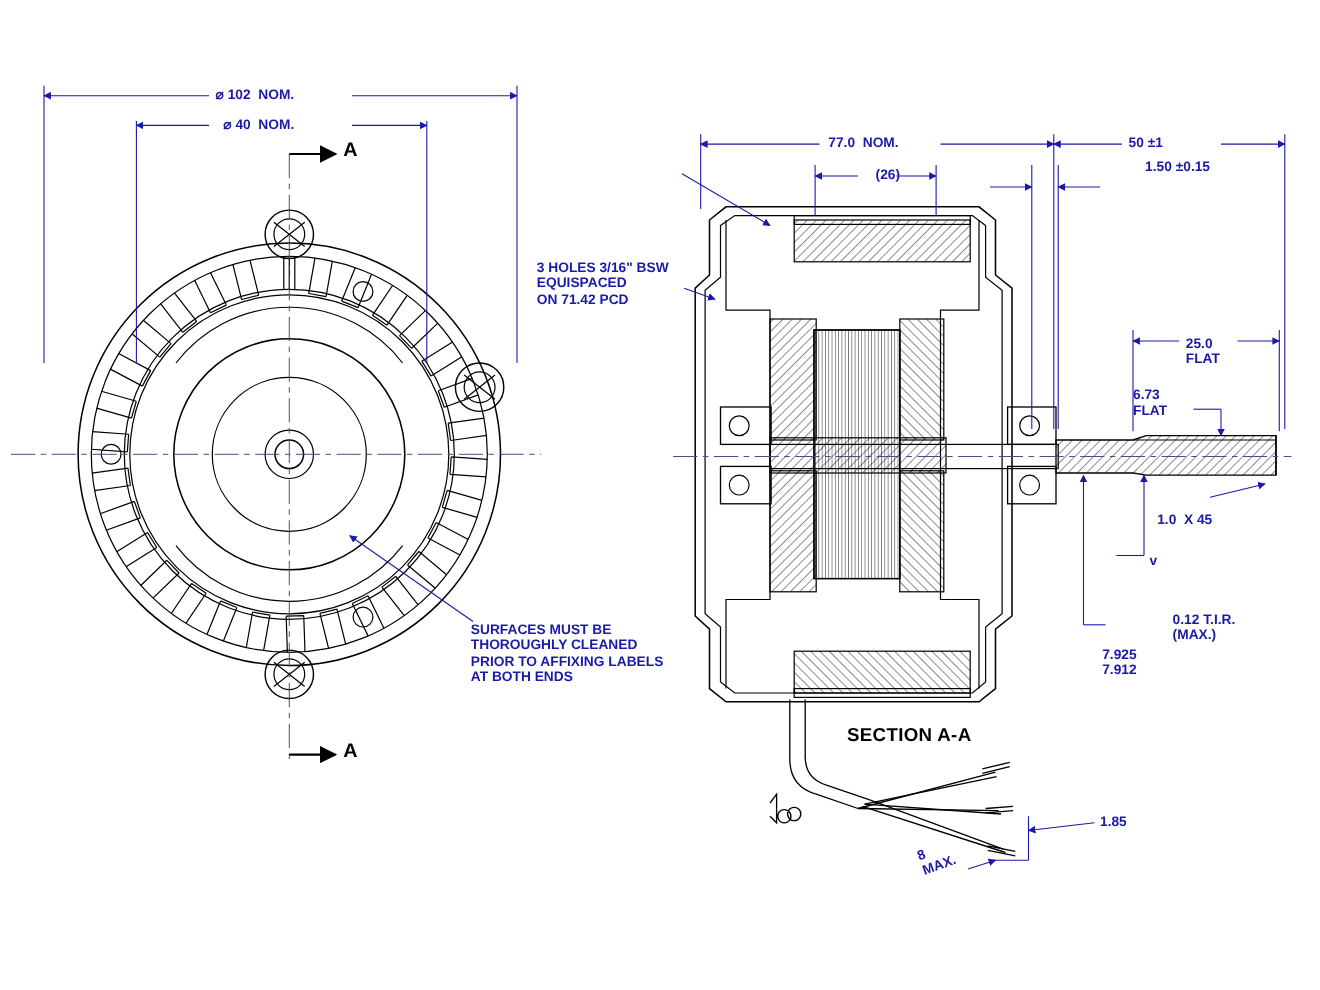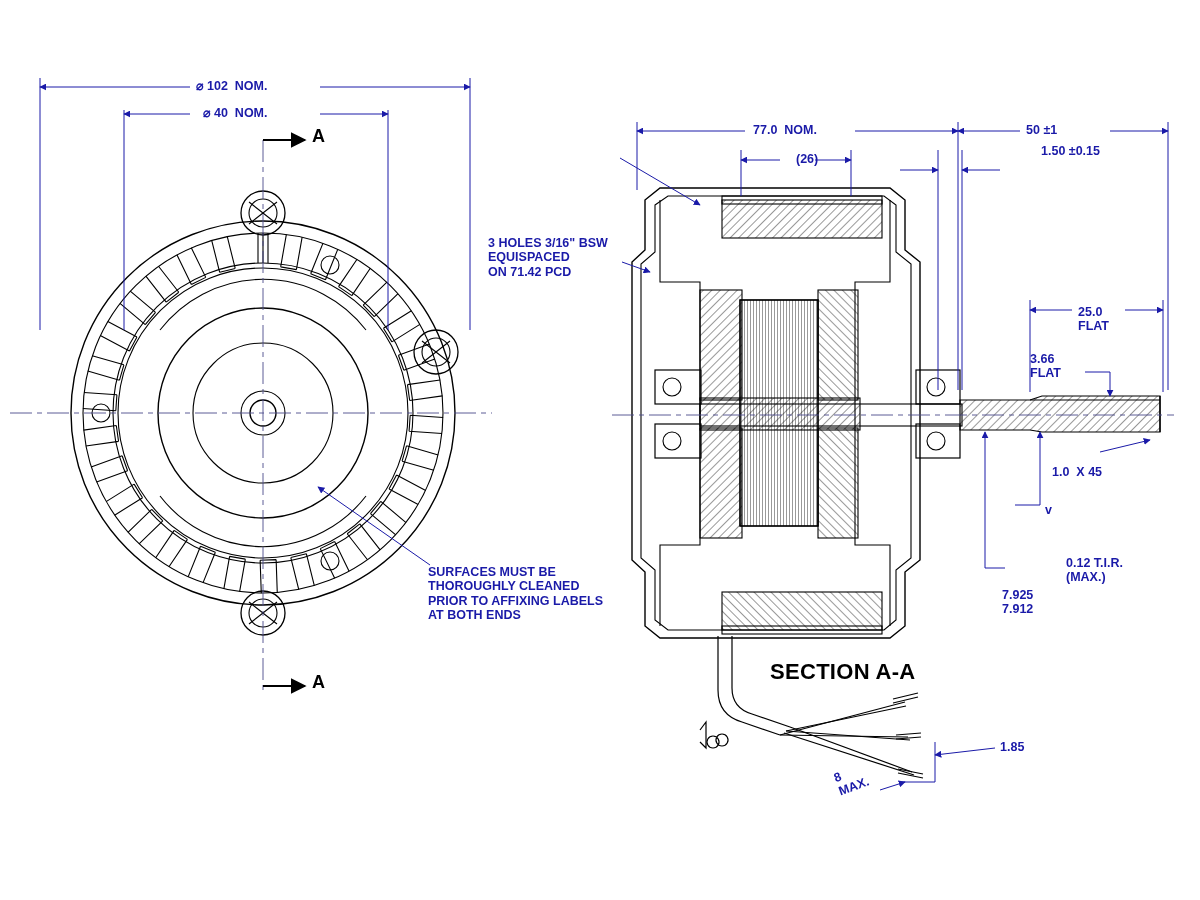--- a/index.html
+++ b/index.html
@@ -37,21 +37,21 @@
   }
   .note {
     font-size: 12.5px;
   }
   .arrow-lbl {
     font-size: 18px;
     color: #000;
     font-weight: bold;
   }
   .section-title {
-    font-size: 22px;
+    font-size: 17px;
     color: #000;
     font-weight: bold;
     letter-spacing: .3px;
   }
   .rot {
     transform: rotate(-20deg);
     transform-origin: left top;
   }
 </style>
 </head>
@@ -364,21 +364,21 @@
   <div class="lbl note" style="left:488px; top:236px;">3 HOLES 3/16" BSW
 EQUISPACED
 ON 71.42 PCD</div>
 
   <div class="lbl dim" style="left:753px; top:123px;">77.0  NOM.</div>
   <div class="lbl dim" style="left:796px; top:152px;text-align:right;">(26)</div>
   <div class="lbl dim" style="left:1026px; top:123px;">50 ±1</div>
   <div class="lbl dim" style="left:1002px; top:144px;margin-left:39px;">1.50 ±0.15</div>
   <div class="lbl dim" style="left:1078px; top:305px;">25.0
 FLAT</div>
-  <div class="lbl dim" style="left:1030px; top:352px;">3.66
+  <div class="lbl dim" style="left:1030px; top:352px;">6.73
 FLAT</div>
   <div class="lbl dim" style="left:1052px; top:465px;">1.0  X 45</div>
   <div class="lbl dim" style="left:1045px; top:503px;">v</div>
   <div class="lbl dim" style="left:1002px; top:588px;">7.925
 7.912</div>
   <div class="lbl dim" style="left:1018px; top:556px;margin-left:48px;">0.12 T.I.R.
 (MAX.)</div>
 
   <div class="lbl section-title" style="left:770px; top:659px;">SECTION A-A</div>
 

